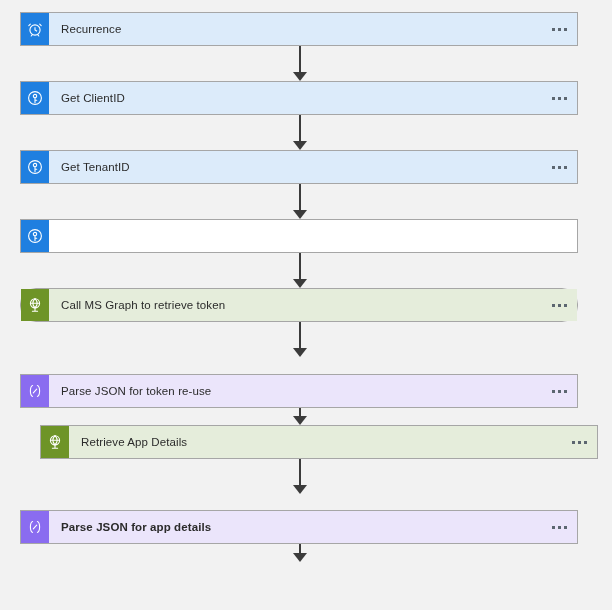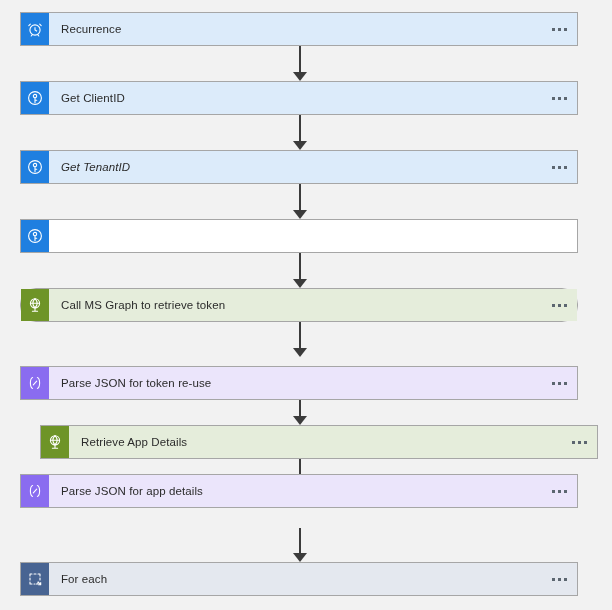--- a/index.html
+++ b/index.html
@@ -163,21 +163,21 @@
       </div>
       <div class="card-body t-blue">
         <span class="card-title">Recurrence</span>
         <span class="card-menu" title="...">
           <i></i>
           <i></i>
           <i></i>
         </span>
       </div>
     </div>
-    <div class="card" style="top: 150px; font-style: italic;">
+    <div class="card" style="top: 150px;">
       <div class="card-icon" style="background: rgb(31, 127, 224);">
         <svg xmlns="http://www.w3.org/2000/svg" width="16" height="16" viewBox="0 0 16 16" fill="none" stroke="#ffffff" stroke-width="1.1">
           <circle cx="8" cy="8" r="6.4"></circle>
           <circle cx="8" cy="6.1" r="1.7"></circle>
           <path d="M8 7.8v4.6M8 10.2h1.7" stroke-linecap="round"></path>
         </svg>
       </div>
       <div class="card-body t-blue">
         <span class="card-title">Get TenantID</span>
         <span class="card-menu" title="...">
@@ -206,21 +206,21 @@
       </div>
       <div class="card-body t-green">
         <span class="card-title">Call MS Graph to retrieve token</span>
         <span class="card-menu" title="...">
           <i></i>
           <i></i>
           <i></i>
         </span>
       </div>
     </div>
-    <div class="card" style="top: 366px;">
+    <div class="card" style="top: 374px;">
       <div class="card-icon" style="background: rgb(138, 108, 240);">
         <svg xmlns="http://www.w3.org/2000/svg" width="16" height="16" viewBox="0 0 16 16" fill="none" stroke="#ffffff" stroke-width="1.1">
           <path d="M5.6 2.6C3.8 3.2 3.4 4.6 3.4 8s.4 4.8 2.2 5.4" stroke-linecap="round"></path>
           <path d="M10.4 2.6c1.8.6 2.2 2 2.2 5.4s-.4 4.8-2.2 5.4" stroke-linecap="round"></path>
           <path d="M6.3 9.9 9.7 6.1" stroke-linecap="round"></path>
         </svg>
       </div>
       <div class="card-body t-purple">
         <span class="card-title">Parse JSON for token re-use</span>
         <span class="card-menu" title="...">
@@ -240,47 +240,30 @@
       </div>
       <div class="card-body t-green">
         <span class="card-title">Retrieve App Details</span>
         <span class="card-menu" title="...">
           <i></i>
           <i></i>
           <i></i>
         </span>
       </div>
     </div>
-    <div class="card" style="top: 474px;">
+    <div class="card" style="top: 510px; font-weight: bold;">
       <div class="card-icon" style="background: rgb(138, 108, 240);">
         <svg xmlns="http://www.w3.org/2000/svg" width="16" height="16" viewBox="0 0 16 16" fill="none" stroke="#ffffff" stroke-width="1.1">
           <path d="M5.6 2.6C3.8 3.2 3.4 4.6 3.4 8s.4 4.8 2.2 5.4" stroke-linecap="round"></path>
           <path d="M10.4 2.6c1.8.6 2.2 2 2.2 5.4s-.4 4.8-2.2 5.4" stroke-linecap="round"></path>
           <path d="M6.3 9.9 9.7 6.1" stroke-linecap="round"></path>
         </svg>
       </div>
       <div class="card-body t-purple">
         <span class="card-title">Parse JSON for app details</span>
         <span class="card-menu" title="...">
           <i></i>
           <i></i>
           <i></i>
         </span>
       </div>
     </div>
-    <div class="card" style="top: 562px;">
-      <div class="card-icon" style="background: rgb(72, 100, 146);">
-        <svg xmlns="http://www.w3.org/2000/svg" width="16" height="16" viewBox="0 0 16 16" fill="none" stroke="#ffffff" stroke-width="1.1">
-          <path d="M3 5V3h2M3 11v2h2M13 5V3h-2M9 13h2v-2" stroke-linecap="round" stroke-linejoin="round"></path>
-          <path d="M3 7v2M13 7v2M7 3h2M7 13h.6" stroke-linecap="round"></path>
-          <path d="M11.3 11.2 13.7 13.6M13.7 11.6v2.1h-2.1" stroke-linecap="round" stroke-linejoin="round"></path>
-        </svg>
-      </div>
-      <div class="card-body t-slate">
-        <span class="card-title">For each</span>
-        <span class="card-menu" title="...">
-          <i></i>
-          <i></i>
-          <i></i>
-        </span>
-      </div>
-    </div>
   </div>
 
 </body></html>

